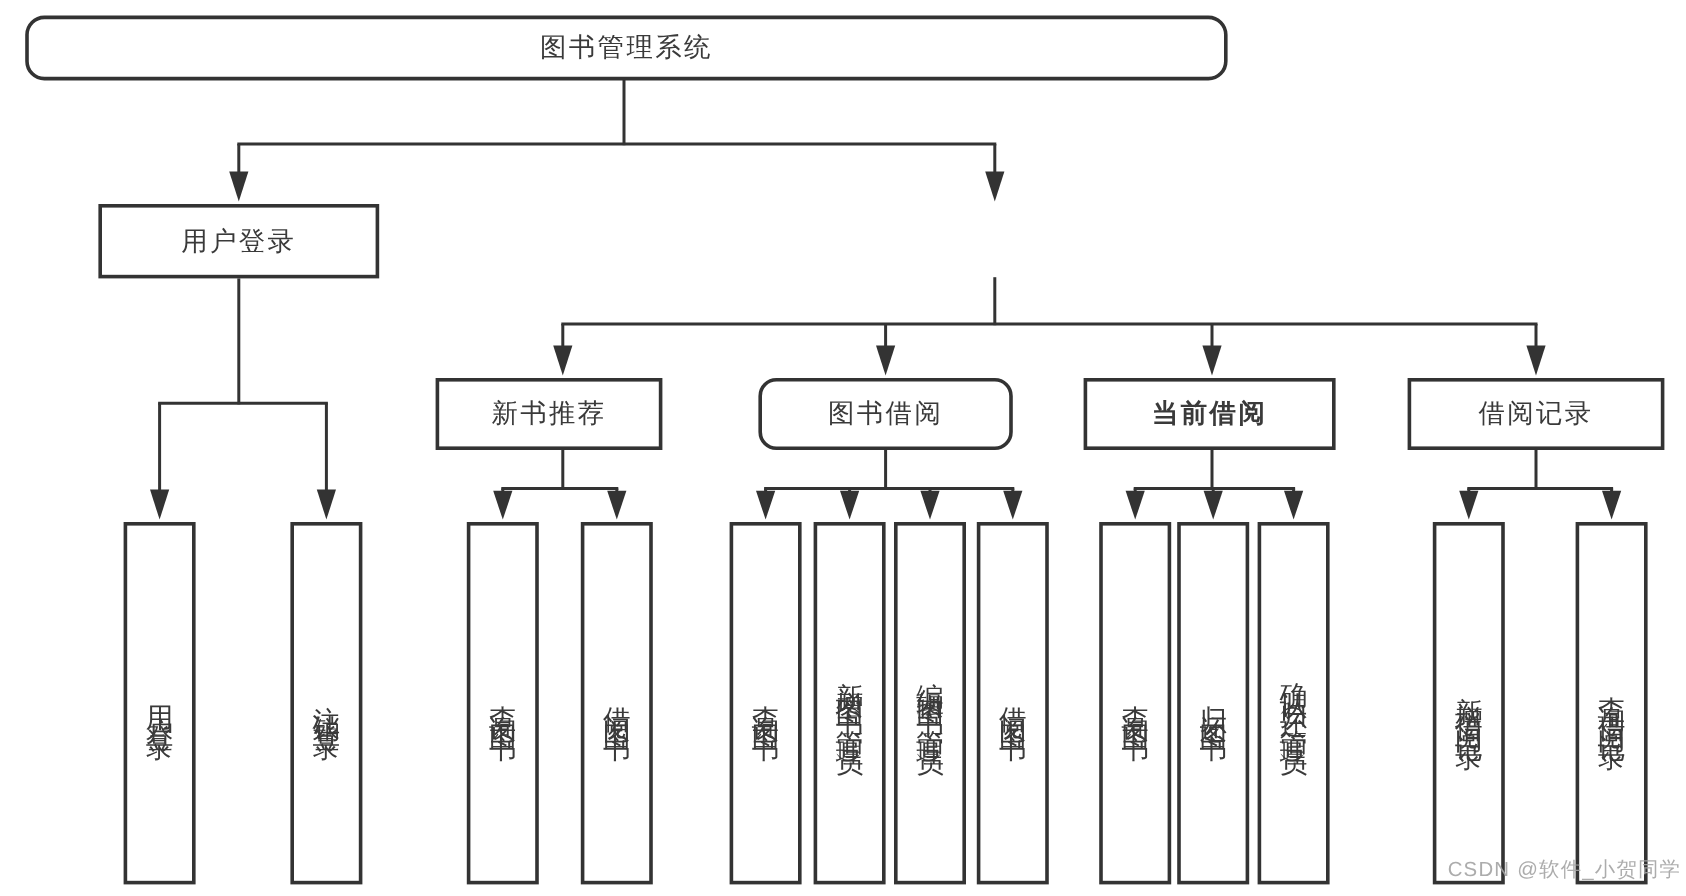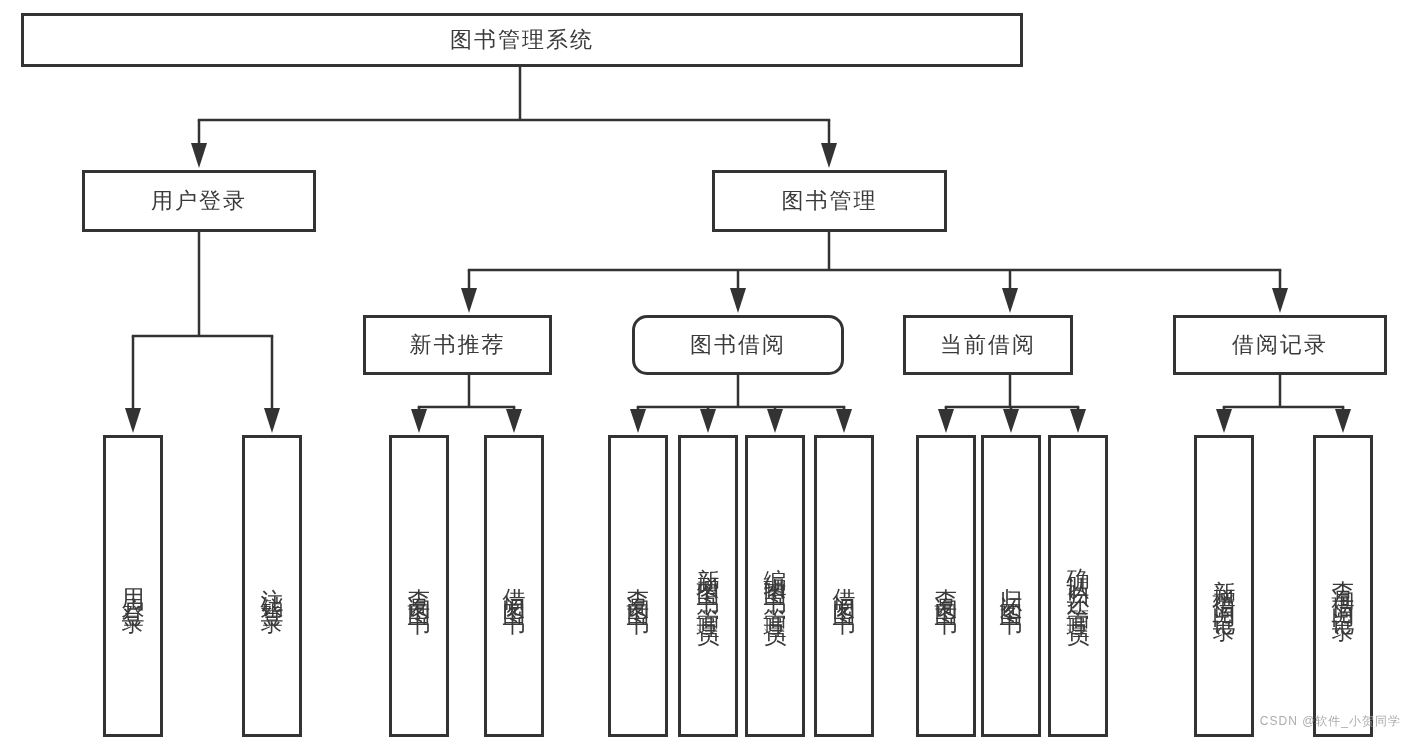--- a/index.html
+++ b/index.html
@@ -21,27 +21,27 @@
     position: absolute;
     background: #ffffff;
     border: 3px solid #333333;
     display: flex;
     align-items: center;
     justify-content: center;
     color: #3a3a3a;
     z-index: 2;
   }
   .node-h { font-size: 22px; letter-spacing: 2px; }
-  .node-root  { left: 21px;  top: 13px;  width: 1002px; height: 54px; }
+  .node-root  { left: 21px;  top: 13px;  width: 1002px; height: 54px; border-radius: 16px; }
   .node-l2a   { left: 82px;  top: 170px; width: 234px;  height: 62px; }
   .node-l2b   { left: 712px; top: 170px; width: 235px;  height: 62px; }
   .node-l3    { top: 315px; height: 60px; }
   .node-g0    { left: 363px;  width: 189px; }
   .node-g1    { left: 632px;  width: 212px; border-radius: 15px; }
-  .node-g2    { left: 903px;  width: 170px; }
+  .node-g2    { left: 903px;  width: 210px; font-weight: bold; }
   .node-g3    { left: 1173px; width: 214px; }
   .leaf {
     position: absolute;
     top: 435px;
     width: 60px;
     height: 302px;
     background: #ffffff;
     border: 3px solid #333333;
     display: flex;
     align-items: center;
@@ -66,21 +66,21 @@
   .lf-7  { left: 814px; }
   .lf-8  { left: 916px; }
   .lf-9  { left: 981px; }
   .lf-10 { left: 1048px; }
   .lf-11 { left: 1194px; }
   .lf-12 { left: 1313px; }
   .watermark {
     position: absolute;
     right: 4px;
     top: 713px;
-    font-size: 12px;
+    font-size: 17px;
     color: rgba(163,163,163,0.9);
     z-index: 3;
     letter-spacing: 1px;
     white-space: nowrap;
   }
 </style>
 </head>
 <body>
 
 <div class="canvas">
@@ -161,23 +161,20 @@
     </g>
   </svg>
 
   <div class="node node-h node-root">
     <span>图书管理系统</span>
   </div>
 
   <div class="node node-h node-l2a">
     <span>用户登录</span>
   </div>
-  <div class="node node-h node-l2b">
-    <span>图书管理</span>
-  </div>
 
   <div class="node node-h node-l3 node-g0">
     <span>新书推荐</span>
   </div>
   <div class="node node-h node-l3 node-g1">
     <span>图书借阅</span>
   </div>
   <div class="node node-h node-l3 node-g2">
     <span>当前借阅</span>
   </div>

